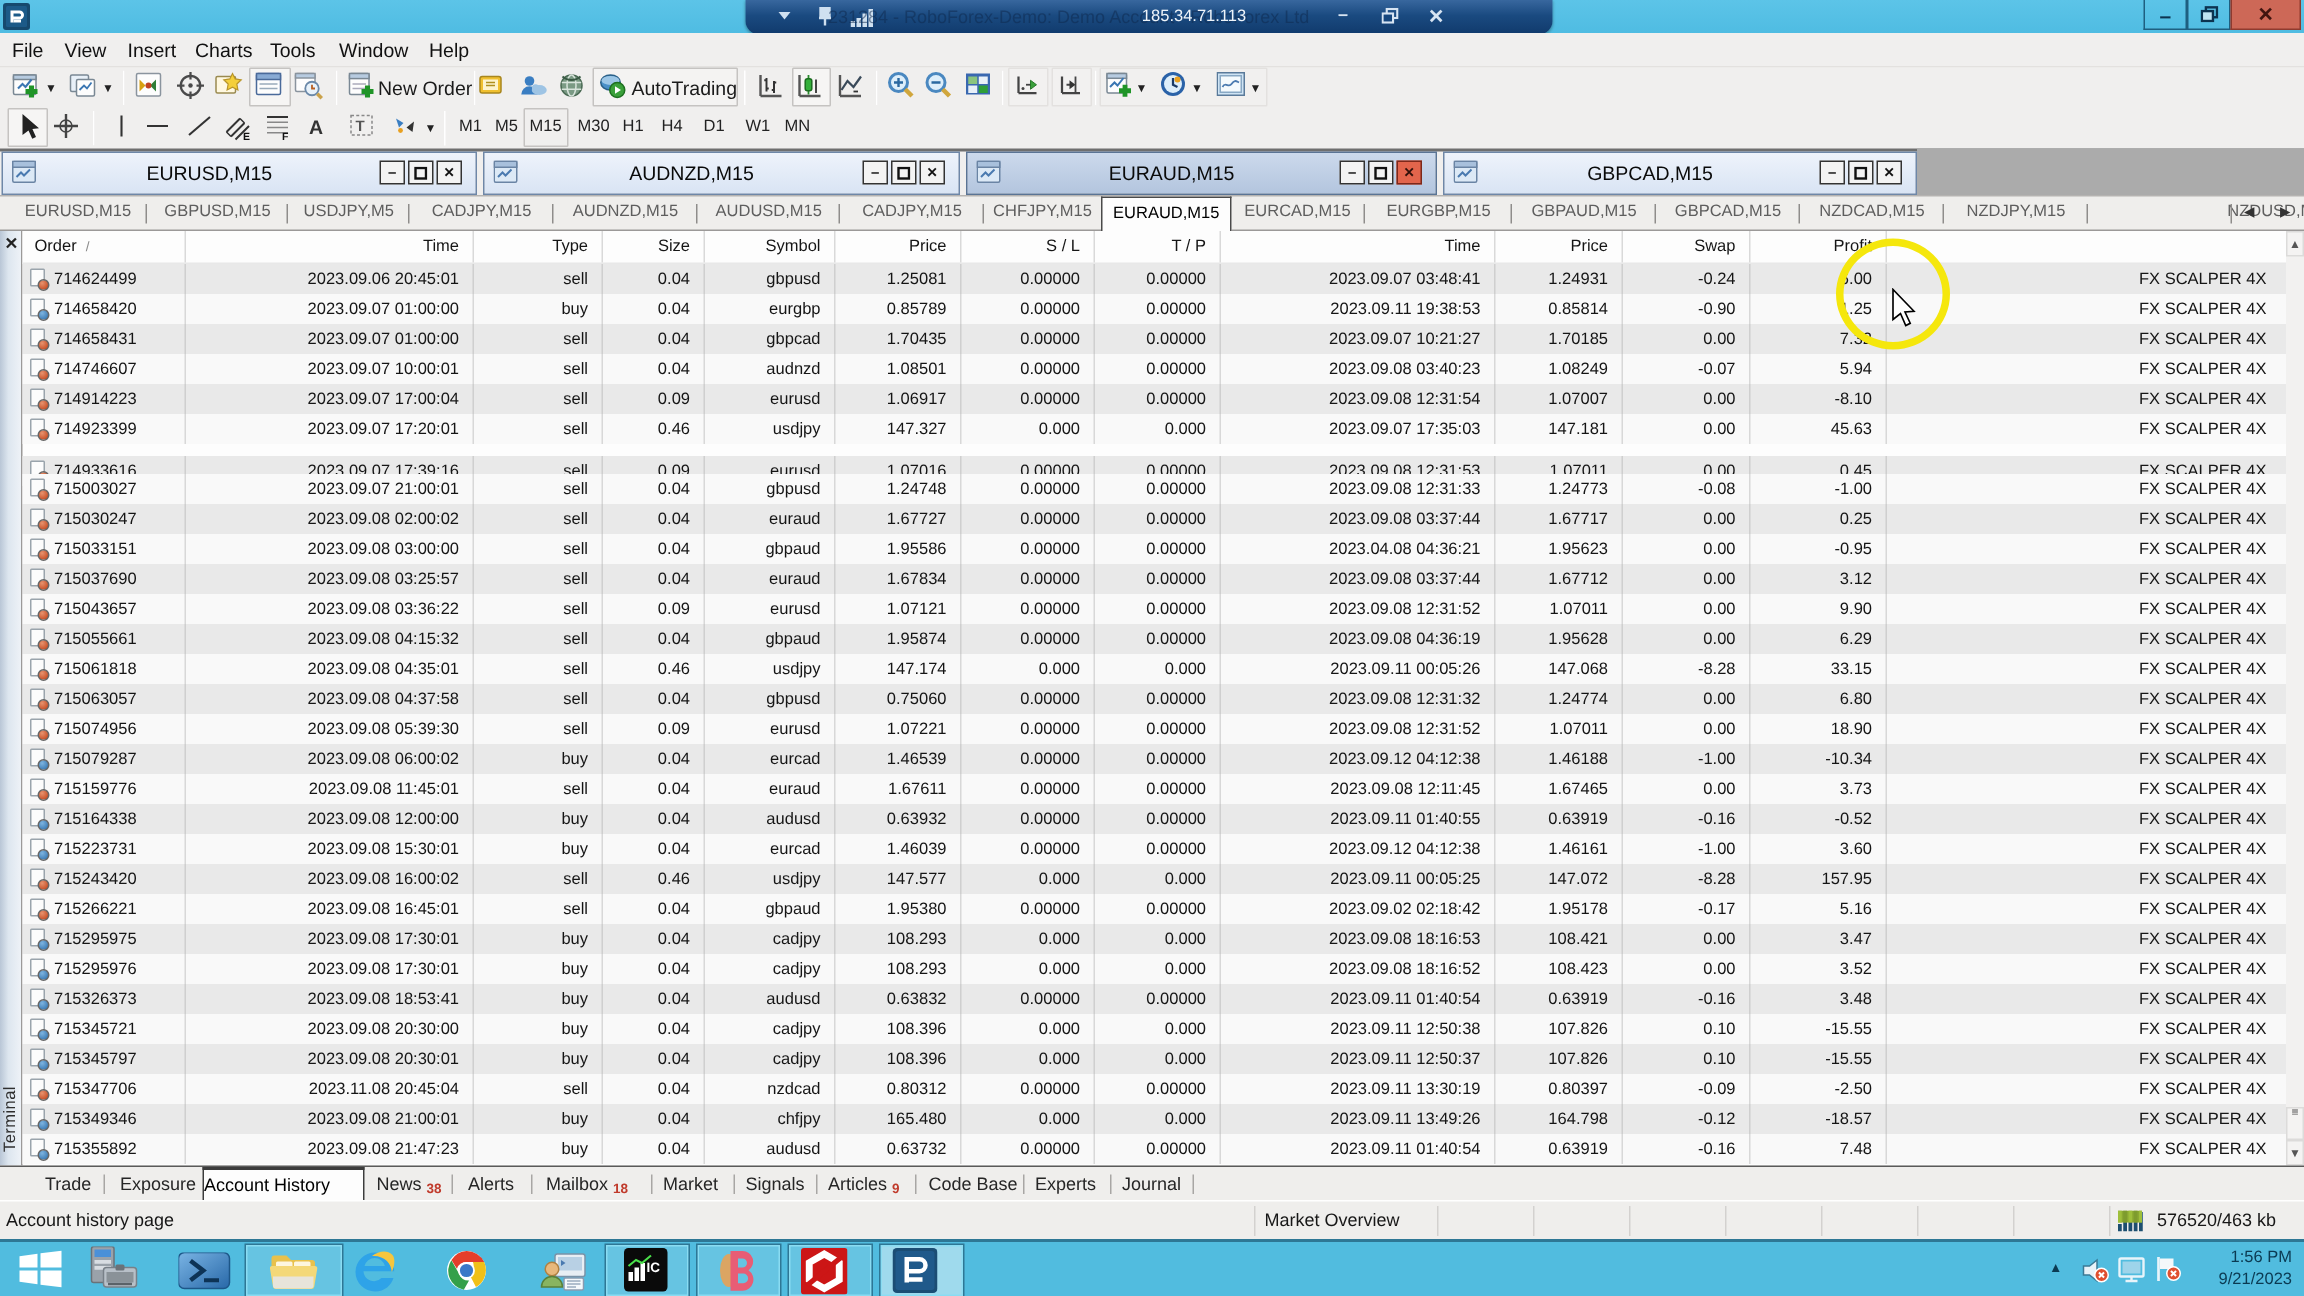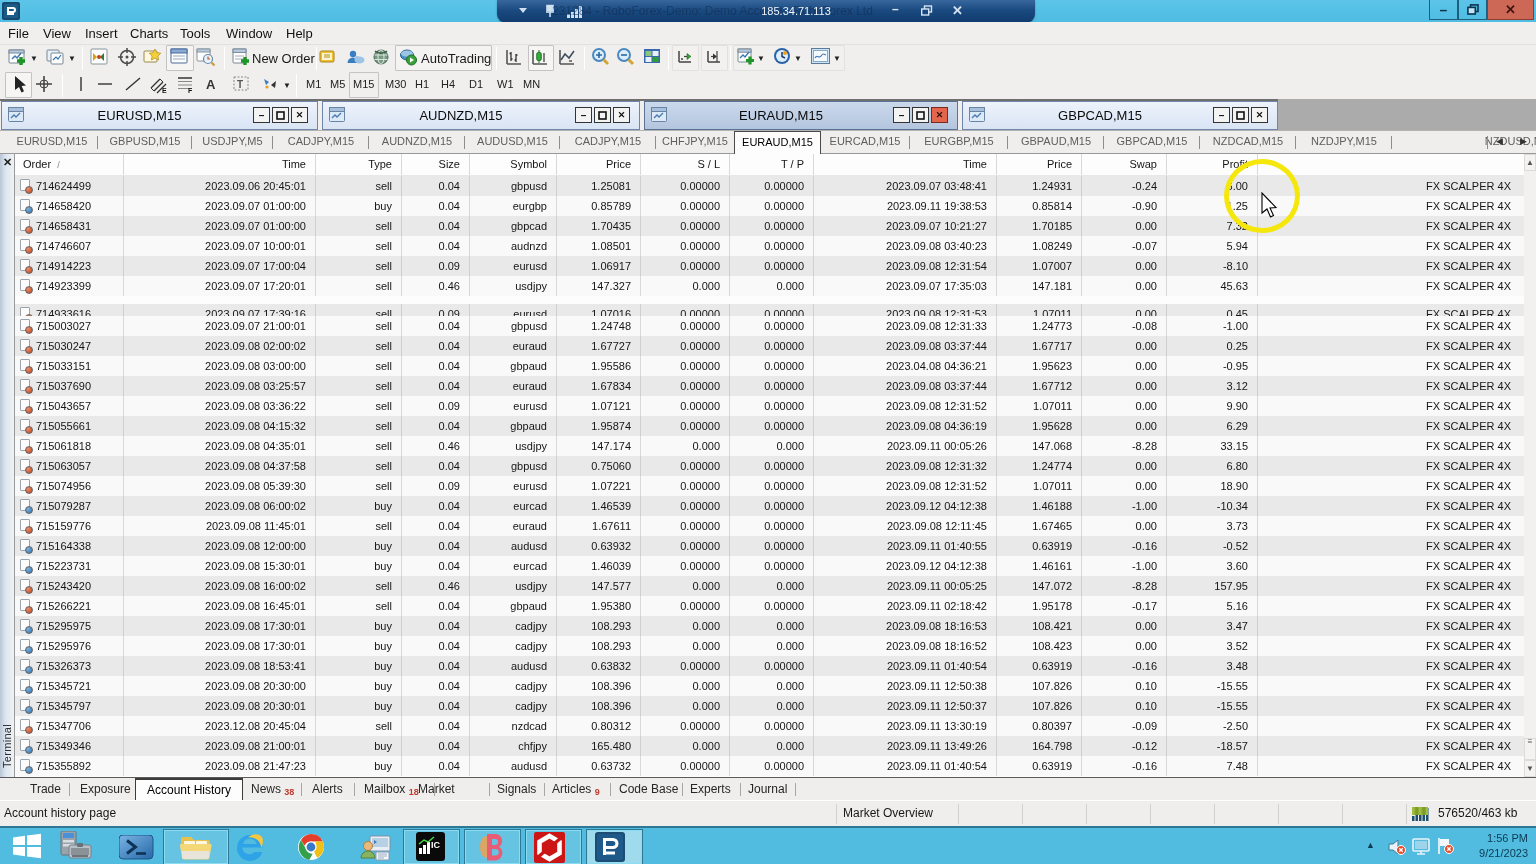--- a/index.html
+++ b/index.html
@@ -53,21 +53,21 @@
 .docico i{position:absolute;right:-4px;bottom:-4px;width:8px;height:8px;border-radius:50%;border:1px solid #666}
 .docico i.sell{background:radial-gradient(circle at 35% 30%,#e8926e,#bd3d12)}
 .docico i.buy{background:radial-gradient(circle at 35% 30%,#7db4e0,#2b6ca8)}
 
 #vsb{position:absolute;left:1524px;top:154px;width:12px;height:623px;background:#f2f1f0}
 .sbb{position:absolute;left:0;width:12px;background:#f4f3f2;border:1px solid #dcdbda;color:#555;font-size:8px;text-align:center;line-height:15px}
 
 #btabs{position:absolute;left:0;top:777px;width:1536px;height:23px;background:#efeeec;border-top:1px solid #5a5a5a;font-size:12px;color:#262626}
 .btab{position:absolute;top:4px;white-space:nowrap}
 .btabsep{position:absolute;top:5px;height:13px;width:1px;background:#a8a6a4}
-#btabact{position:absolute;left:135px;top:0;width:108px;height:23px;background:#fdfdfd;border:1px solid #3c3c3c;border-top-width:2px;border-bottom:none;text-align:center;padding-top:3px;color:#000}
+#btabact{position:absolute;left:135px;top:0;width:108px;height:23px;background:#fdfdfd;border:1px solid #3c3c3c;border-top-width:2px;border-bottom:none;text-align:left;padding-top:3px;color:#000}
 .bcnt{color:#c03a2b;font-size:9px;font-weight:bold;position:relative;top:2px}
 
 #statusbar{position:absolute;left:0;top:800px;width:1536px;height:26px;background:#efeeec;border-top:1px solid #fff;font-size:12px;color:#171717}
 .scell{position:absolute;top:3px;height:20px;border-right:1px solid #d3d1cf}
 
 #taskbar{position:absolute;left:0;top:826px;width:1536px;height:38px;background:#51bcdf;border-top:2px solid #2e7795}
 #taskbar .openbtn{position:absolute;top:2px;width:58px;height:34px;border:1px solid #8adcf2;outline:1px solid #2e7795;background:rgba(255,255,255,0.12)}
 .clock{position:absolute;right:8px;top:3px;text-align:right;font-size:11px;color:#0b3a52;line-height:15px}
 </style></head><body>
 <div id="titlebar">
@@ -817,21 +817,21 @@
 <span class="cell c0" style="width:109px"><span class="docico">
           <i class="sell"></i>
         </span>715266221</span>
 <span class="cell" style="width:192px">2023.09.08 16:45:01</span>
 <span class="cell" style="width:86px">sell</span>
 <span class="cell" style="width:68px">0.04</span>
 <span class="cell" style="width:87px">gbpaud</span>
 <span class="cell" style="width:84px">1.95380</span>
 <span class="cell" style="width:89px">0.00000</span>
 <span class="cell" style="width:84px">0.00000</span>
-<span class="cell" style="width:183px">2023.09.11 02:18:42</span>
+<span class="cell" style="width:183px">2023.09.02 02:18:42</span>
 <span class="cell" style="width:85px">1.95178</span>
 <span class="cell" style="width:85px">-0.17</span>
 <span class="cell" style="width:91px">5.16</span>
 <span class="cell" style="width:267px;padding-right:13px">FX SCALPER 4X</span>
 </div>
 <div class="trow odd" style="top:462px">
 <span class="cell c0" style="width:109px"><span class="docico">
           <i class="buy"></i>
         </span>715295975</span>
 <span class="cell" style="width:192px">2023.09.08 17:30:01</span>
@@ -912,21 +912,21 @@
 <span class="cell" style="width:183px">2023.09.11 12:50:37</span>
 <span class="cell" style="width:85px">107.826</span>
 <span class="cell" style="width:85px">0.10</span>
 <span class="cell" style="width:91px">-15.55</span>
 <span class="cell" style="width:267px;padding-right:13px">FX SCALPER 4X</span>
 </div>
 <div class="trow even" style="top:562px">
 <span class="cell c0" style="width:109px"><span class="docico">
           <i class="sell"></i>
         </span>715347706</span>
-<span class="cell" style="width:192px">2023.12.08 20:45:04</span>
+<span class="cell" style="width:192px">2023.11.08 20:45:04</span>
 <span class="cell" style="width:86px">sell</span>
 <span class="cell" style="width:68px">0.04</span>
 <span class="cell" style="width:87px">nzdcad</span>
 <span class="cell" style="width:84px">0.80312</span>
 <span class="cell" style="width:89px">0.00000</span>
 <span class="cell" style="width:84px">0.00000</span>
 <span class="cell" style="width:183px">2023.09.11 13:30:19</span>
 <span class="cell" style="width:85px">0.80397</span>
 <span class="cell" style="width:85px">-0.09</span>
 <span class="cell" style="width:91px">-2.50</span>
@@ -971,21 +971,21 @@
 <div class="sbb" style="top:0;height:17px">▲</div>
 <div class="sbb" style="top:584px;height:22px;line-height:6px">≡</div>
 <div class="sbb" style="top:606px;height:17px">▼</div>
 </div>
 <div id="btabs">
 <span class="btab" style="left:30px">Trade</span>
 <span class="btab" style="left:80px">Exposure</span>
 <span class="btab" style="left:251px">News <span class="bcnt">38</span></span>
 <span class="btab" style="left:312px">Alerts</span>
 <span class="btab" style="left:364px">Mailbox <span class="bcnt">18</span></span>
-<span class="btab" style="left:418px">Market</span>
+<span class="btab" style="left:442px">Market</span>
 <span class="btab" style="left:497px">Signals</span>
 <span class="btab" style="left:552px">Articles <span class="bcnt">9</span></span>
 <span class="btab" style="left:619px">Code Base</span>
 <span class="btab" style="left:690px">Experts</span>
 <span class="btab" style="left:748px">Journal</span>
 <span class="btabsep" style="left:69px"></span>
 <span class="btabsep" style="left:301px"></span>
 <span class="btabsep" style="left:354px"></span>
 <span class="btabsep" style="left:434px"></span>
 <span class="btabsep" style="left:489px"></span>

